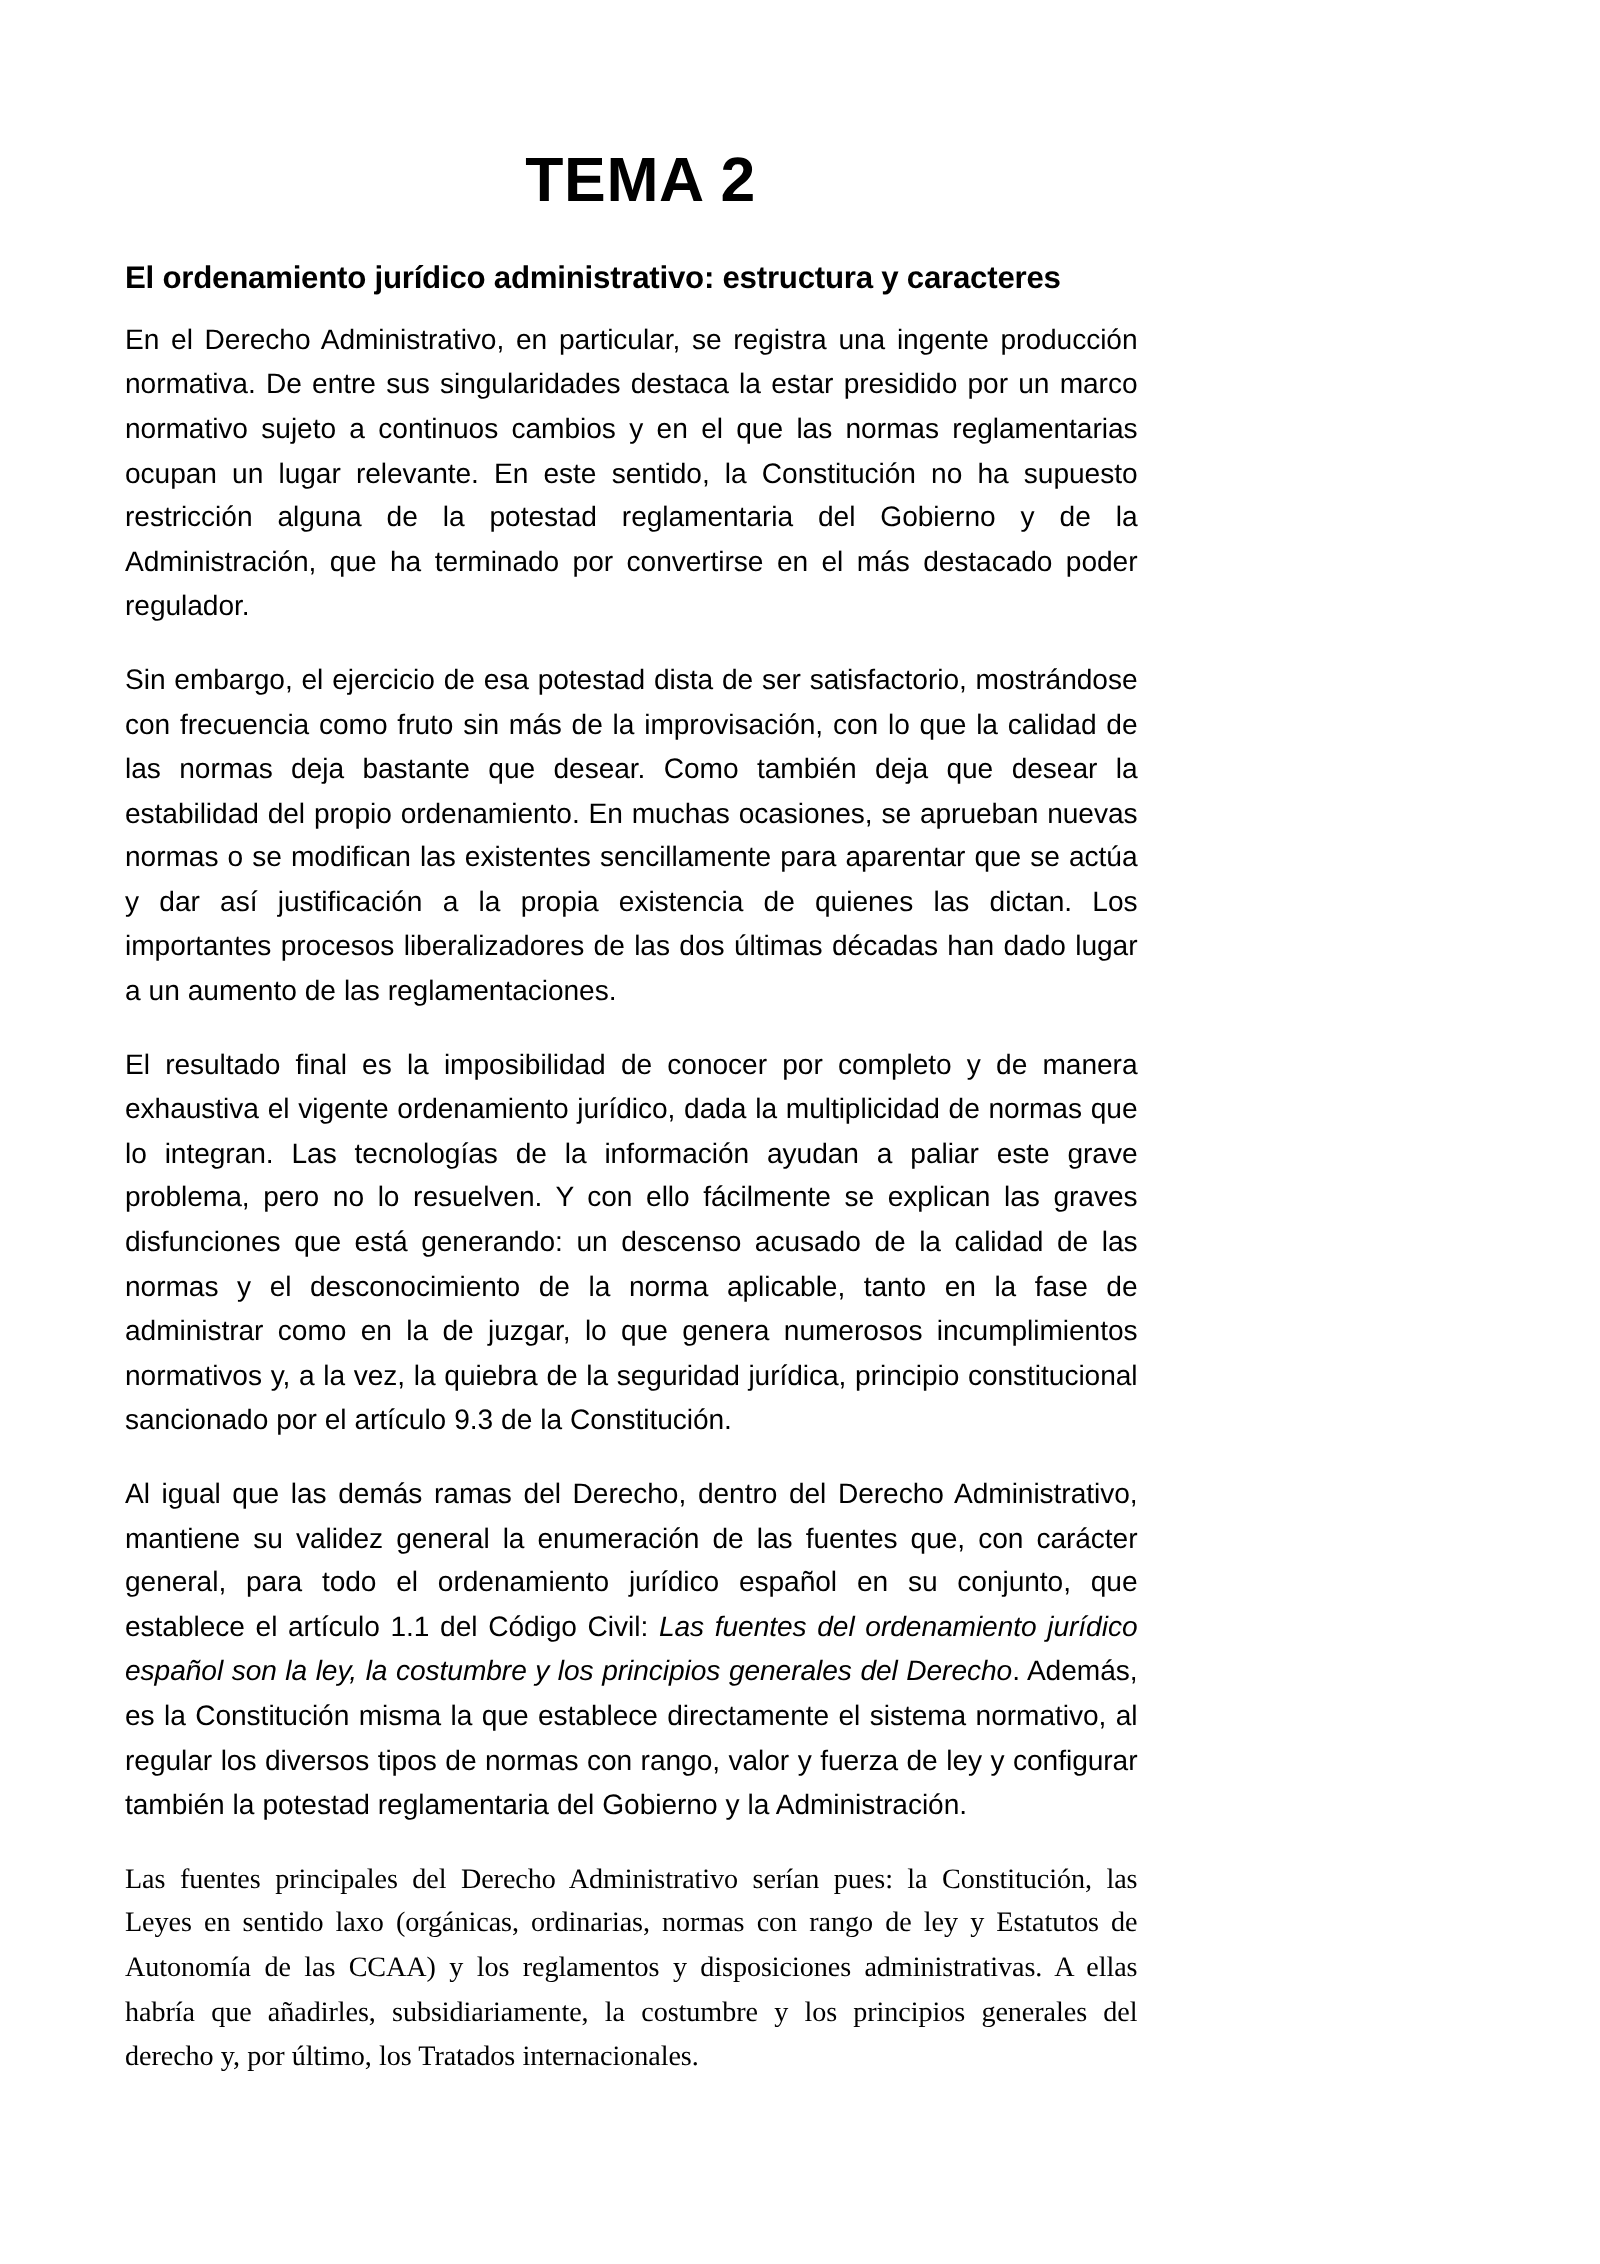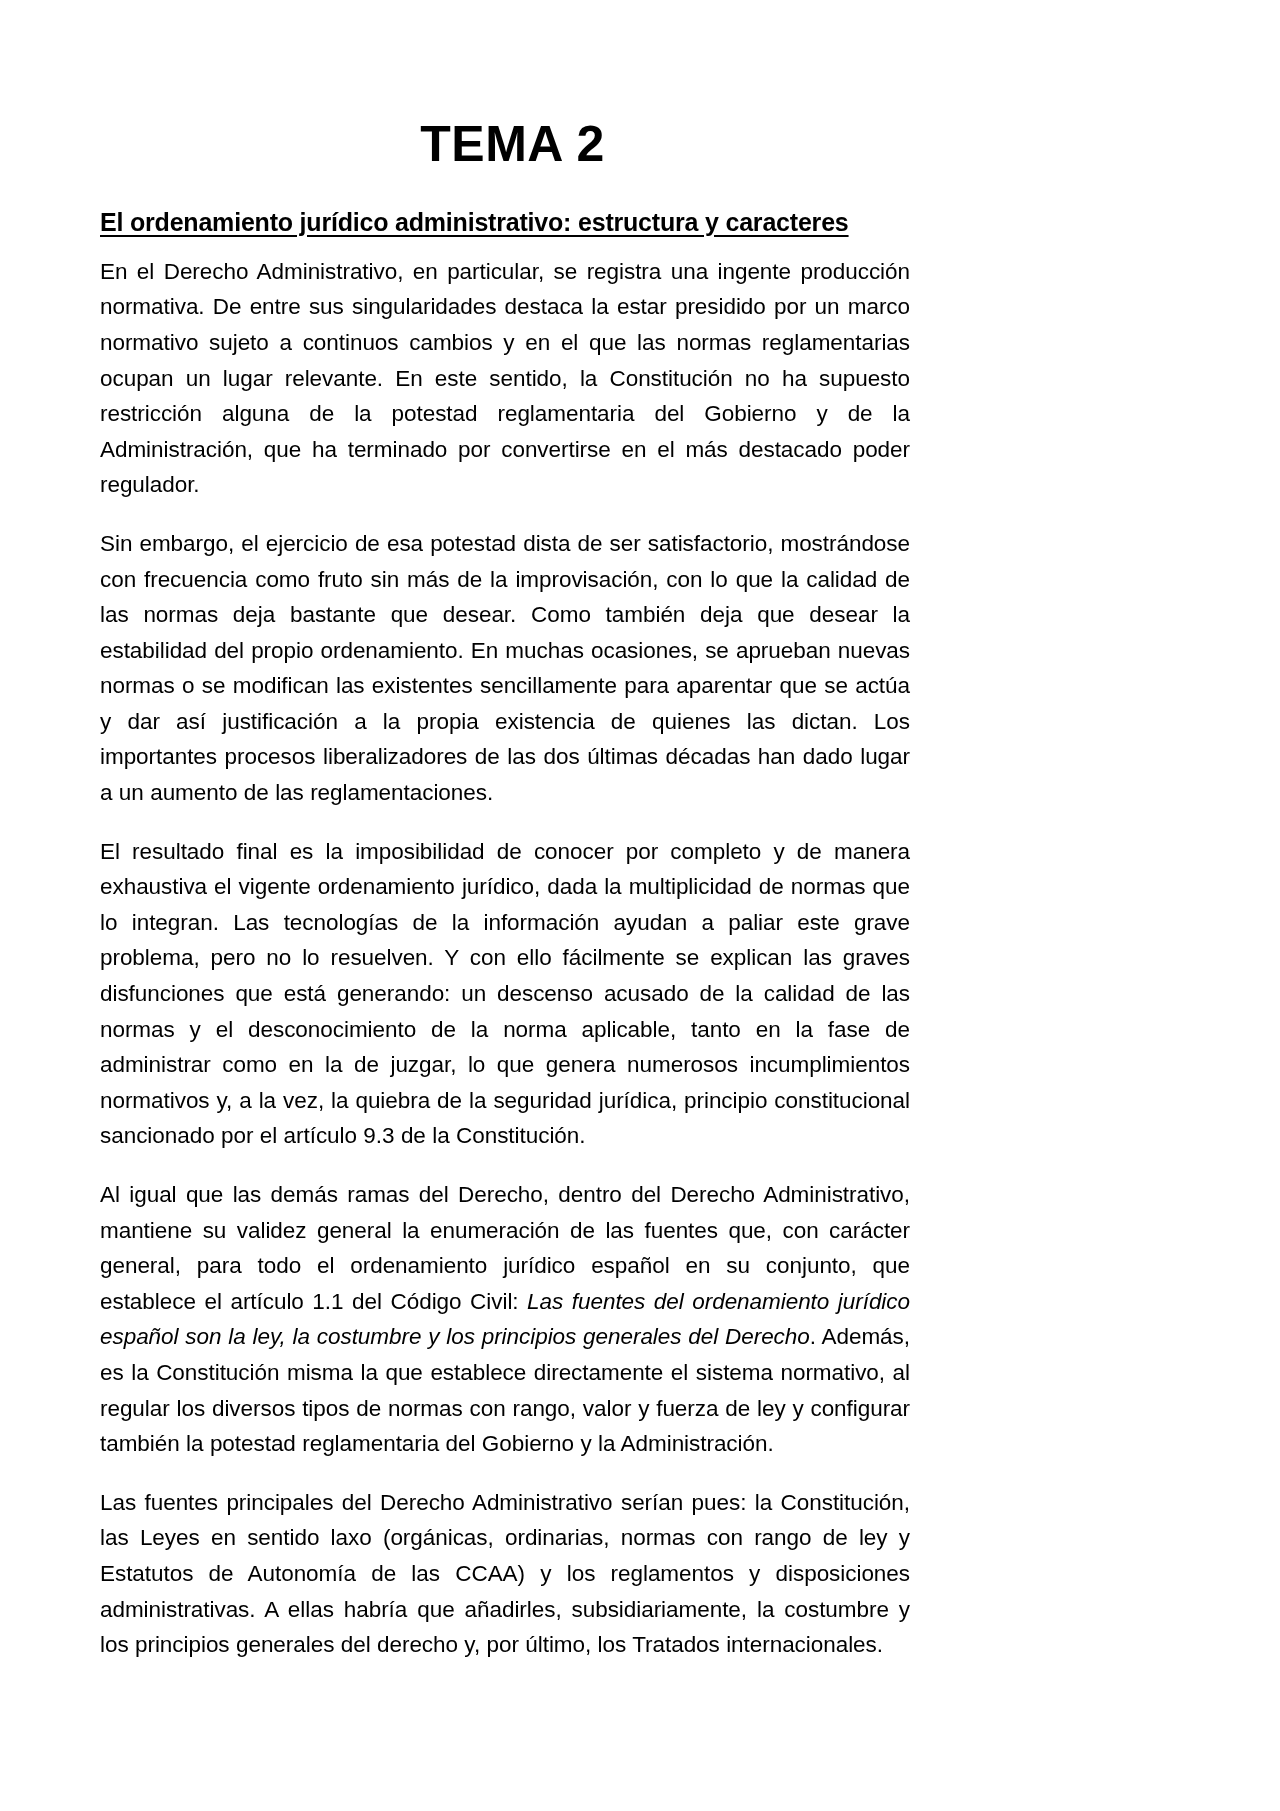--- a/index.html
+++ b/index.html
@@ -24,41 +24,41 @@
     text-align: center;
     font-size: 50px;
     font-weight: bold;
     letter-spacing: 0.5px;
     margin: 0 0 36px 0;
     line-height: 1.05;
   }
   .section-heading {
     font-size: 25px;
     font-weight: bold;
-    text-decoration: underline;
     text-underline-offset: 4px;
     margin: 0 0 16px 0;
     line-height: 1.25;
     letter-spacing: -0.2px;
   }
   .section-heading.second {
     margin-top: 30px;
     margin-bottom: 18px;
   }
   p.body-par {
     font-size: 22.5px;
     line-height: 35.6px;
     text-align: justify;
     text-justify: inter-word;
     margin: 0 15px 23px 0;
     letter-spacing: -0.05px;
     word-spacing: 0.2px;
   }
   p.body-par:last-child {
     margin-bottom: 0;
+    font-family: Liberation Serif, serif;
   }
   .it {
     font-style: italic;
   }
 </style>
 </head>
 <body>
 
 <div class="page">
 

